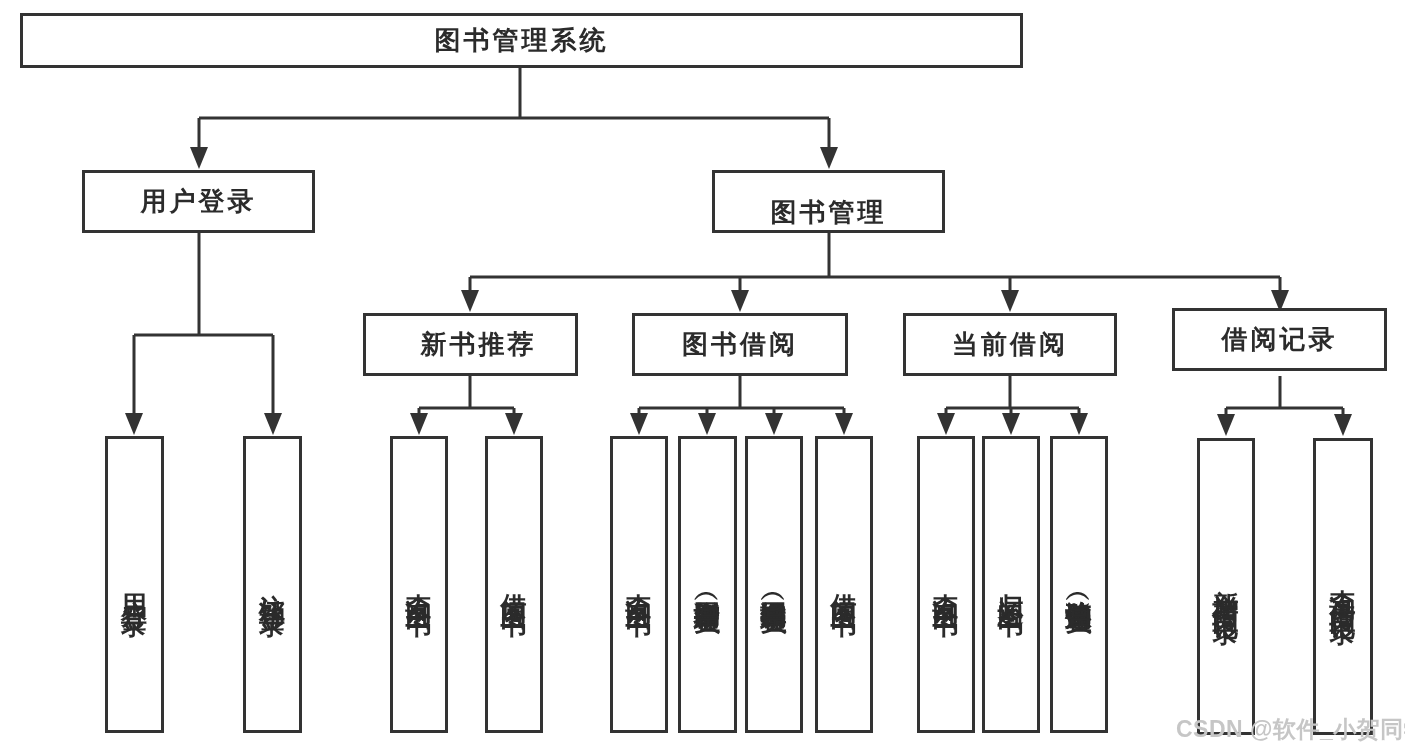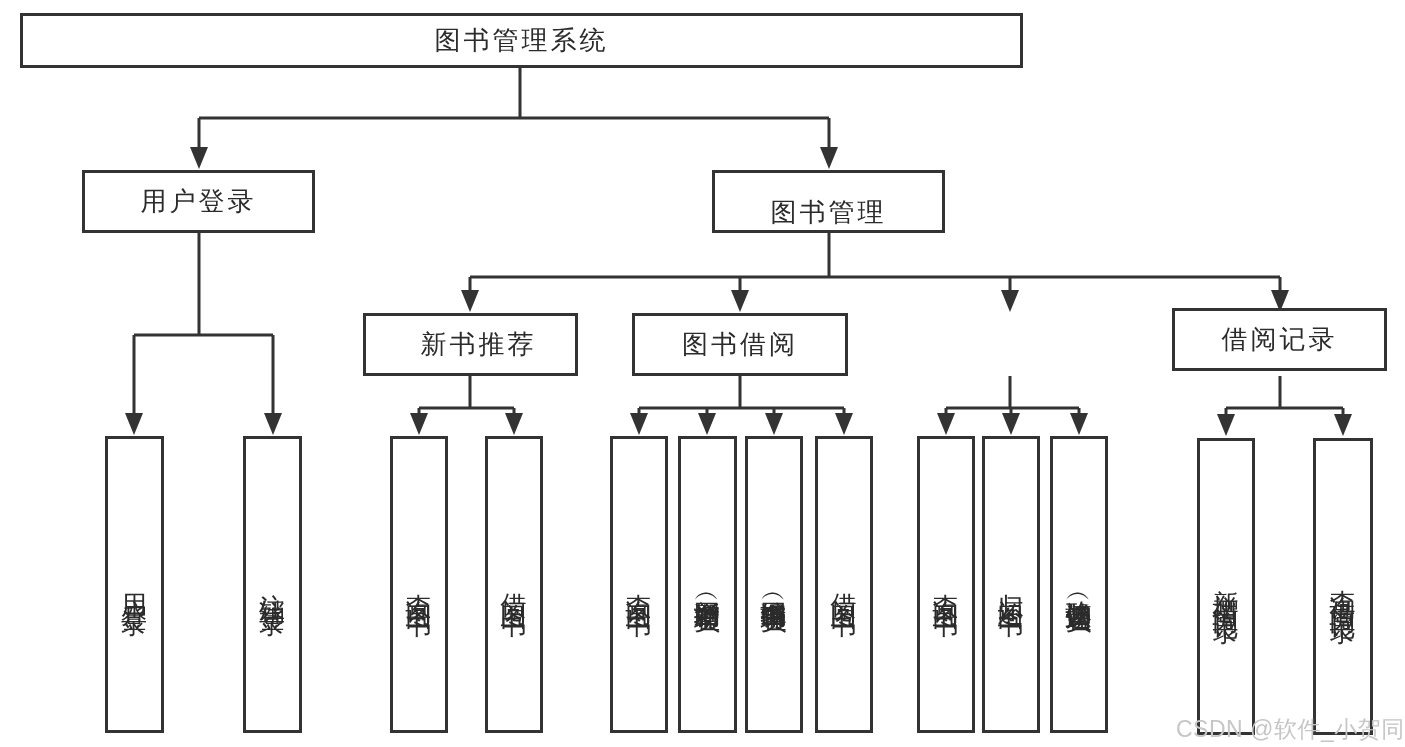--- a/index.html
+++ b/index.html
@@ -1,19 +1,19 @@
 <!DOCTYPE html>
 <html><head>
 <meta charset="utf-8">
 <title>图书管理系统</title>
 <style>
   html,body{margin:0;padding:0;background:#ffffff;}
   .stage{
     position:relative;width:1405px;height:747px;background:#ffffff;
-    font-family:"Liberation Sans",sans-serif;overflow:hidden;
+    font-family:"Liberation Sans",sans-serif;overflow:hidden;font-weight:bold;
   }
   .wires{position:absolute;left:0;top:0;width:1405px;height:747px;}
   .box{
     position:absolute;box-sizing:border-box;
     border:3px solid #333333;background:#ffffff;
     display:flex;align-items:center;justify-content:center;
     color:#2b2b2b;z-index:2;
   }
   .h-label{font-size:26px;letter-spacing:3px;white-space:nowrap;}
   .v-label{
@@ -74,20 +74,23 @@
   <div class="box" style="left:712px;top:170px;width:233px;height:63px;align-items:flex-end;">
     <span class="h-label">图书管理</span>
   </div>
 
   <div class="box" style="left:363px;top:313px;width:215px;height:63px;padding-left:16px;">
     <span class="h-label">新书推荐</span>
   </div>
   <div class="box" style="left:632px;top:313px;width:216px;height:63px;">
     <span class="h-label">图书借阅</span>
   </div>
+  <div class="box" style="left:903px;top:313px;width:214px;height:63px;">
+    <span class="h-label">当前借阅</span>
+  </div>
   <div class="box" style="left:1172px;top:308px;width:215px;height:63px;">
     <span class="h-label">借阅记录</span>
   </div>
 
   <div class="box leaf" style="left:105px;top:436px;width:59px;height:297px;">
     <span class="v-label">用户登录</span>
   </div>
   <div class="box leaf" style="left:243px;top:436px;width:59px;height:297px;">
     <span class="v-label">注销登录</span>
   </div>

